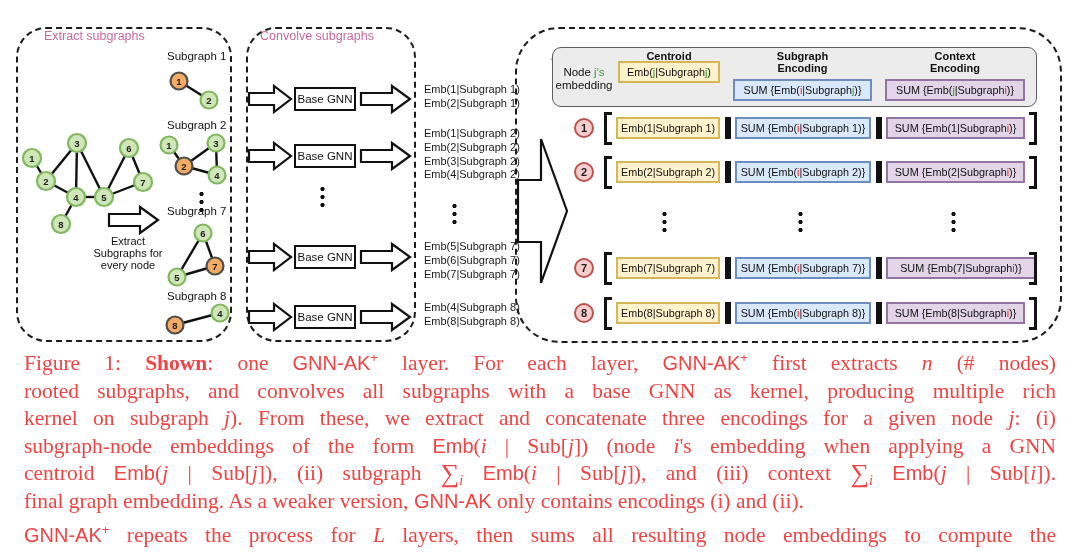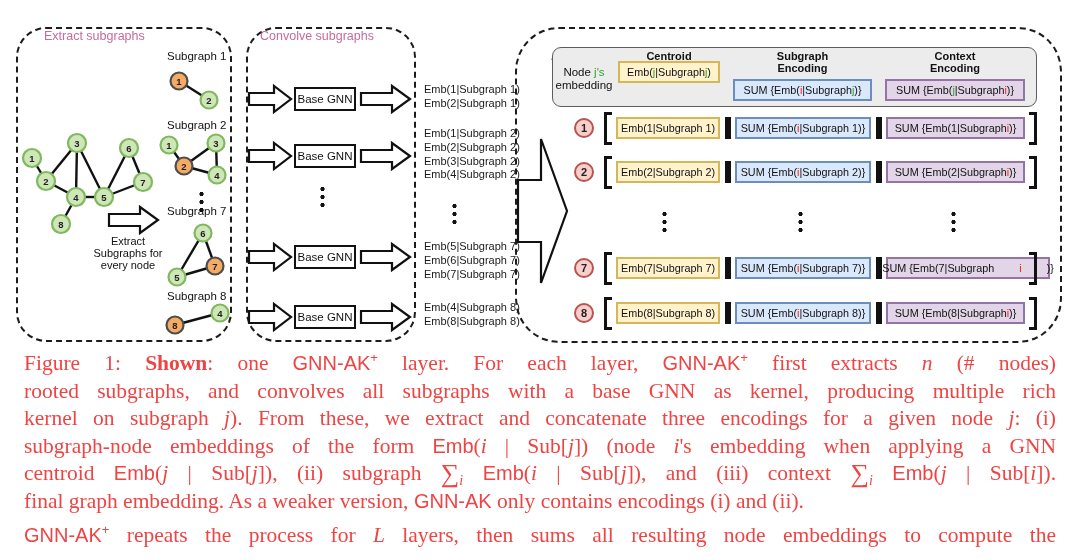--- a/index.html
+++ b/index.html
@@ -351,21 +351,21 @@
     <div class="encbox yellow" style="left:616px;top:257px;width:104px;">
         <span>Emb(7|Subgraph 7)</span>
       </div>
     <div class="cbar" style="left:725px;top:257px;"></div>
     <div class="encbox blue" style="left:735px;top:257px;width:136px;">
         <span>SUM {Emb(</span>
         <span class="red">i</span>
         <span>|Subgraph 7)}</span>
       </div>
     <div class="cbar" style="left:876px;top:257px;"></div>
-    <div class="encbox purple" style="left:886px;top:257px;width:164px;gap:25px;">
+    <div class="encbox purple" style="left:886px;top:257px;width:150px;">
         <span>SUM {Emb(7|Subgraph </span>
         <span class="red">i</span>
         <span>)}</span>
       </div>
     <div class="rbr" style="left:1029px;top:252px;"></div>
 
     <div class="ncircle" style="left:574px;top:303px;">8</div>
     <div class="lbr" style="left:604px;top:297px;"></div>
     <div class="encbox yellow" style="left:616px;top:302px;width:104px;">
         <span>Emb(8|Subgraph 8)</span>

